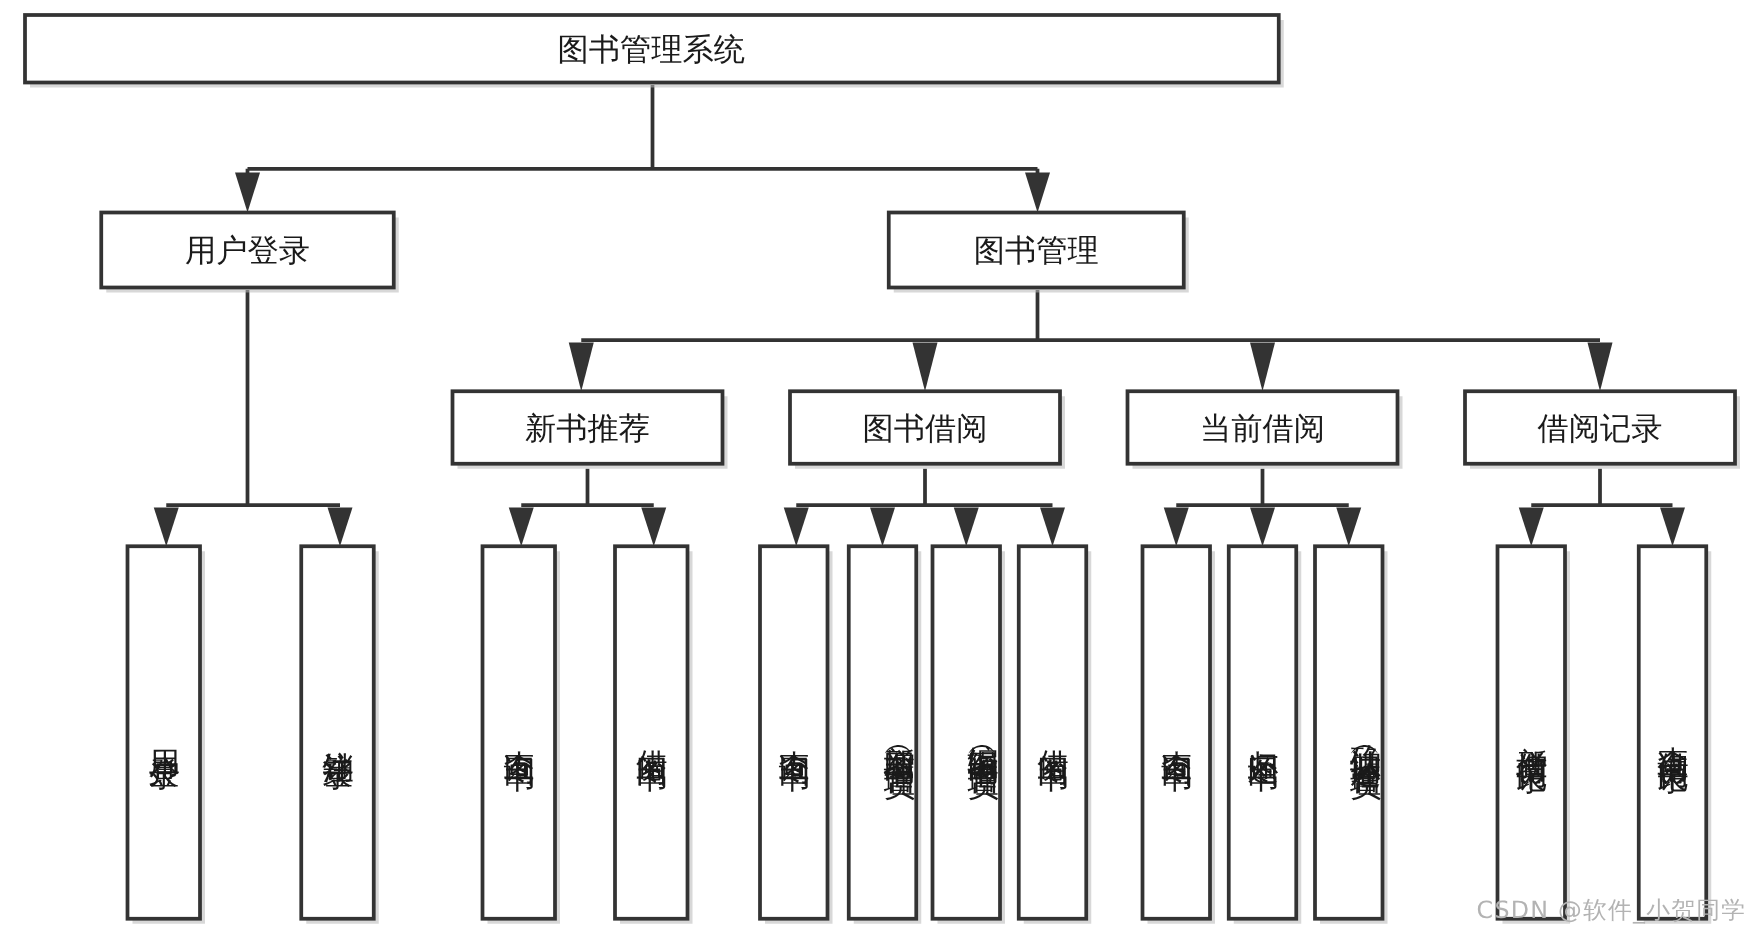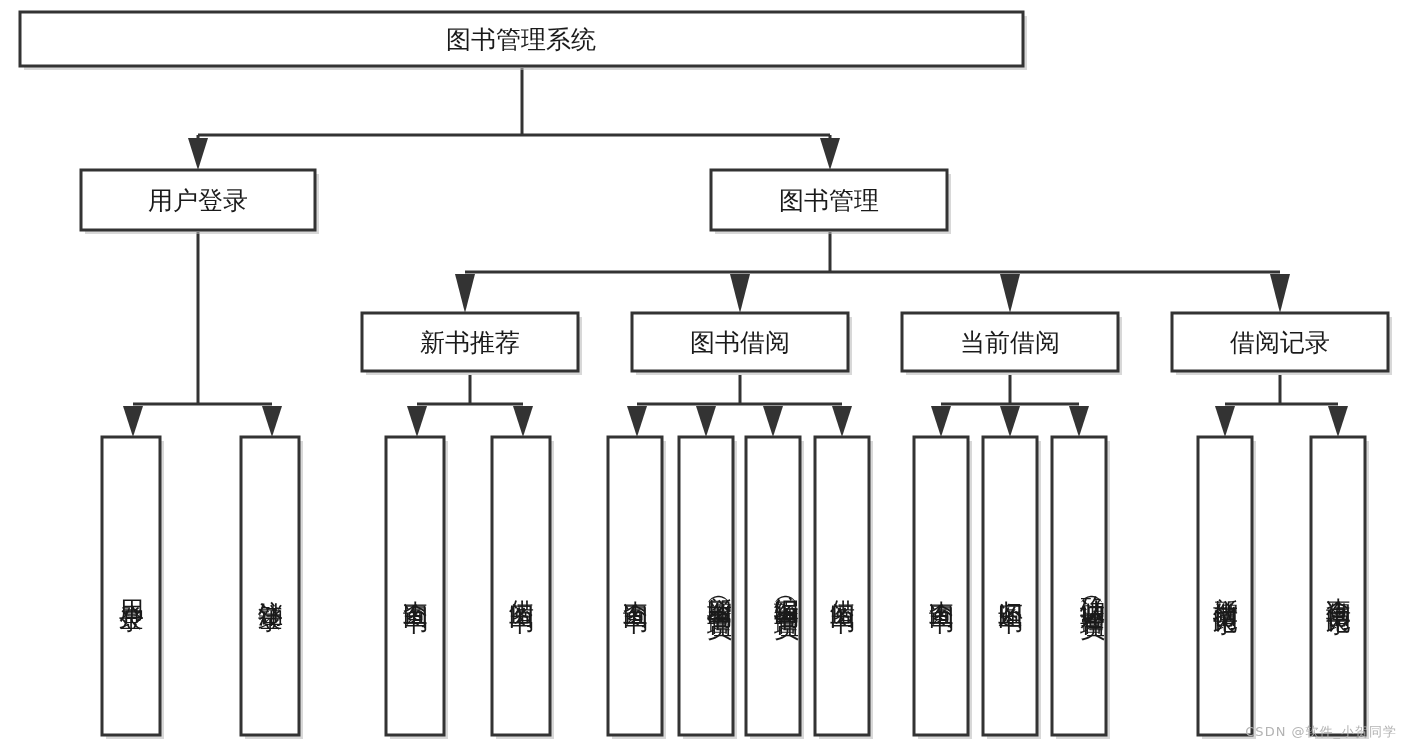--- a/index.html
+++ b/index.html
@@ -68,21 +68,21 @@
     color: #1a1a1a;
     letter-spacing: 3px;
     white-space: nowrap;
     pointer-events: none;
   }
   #watermark {
     position: absolute;
     right: 8px;
     bottom: 6px;
     font-family: "DejaVu Sans", "Liberation Sans", sans-serif;
-    font-size: 13px;
+    font-size: 19px;
     color: #b3b3b3;
     letter-spacing: 1px;
     white-space: nowrap;
   }
 </style>
 </head>
 <body>
 
 <div id="diagram-root">
 

